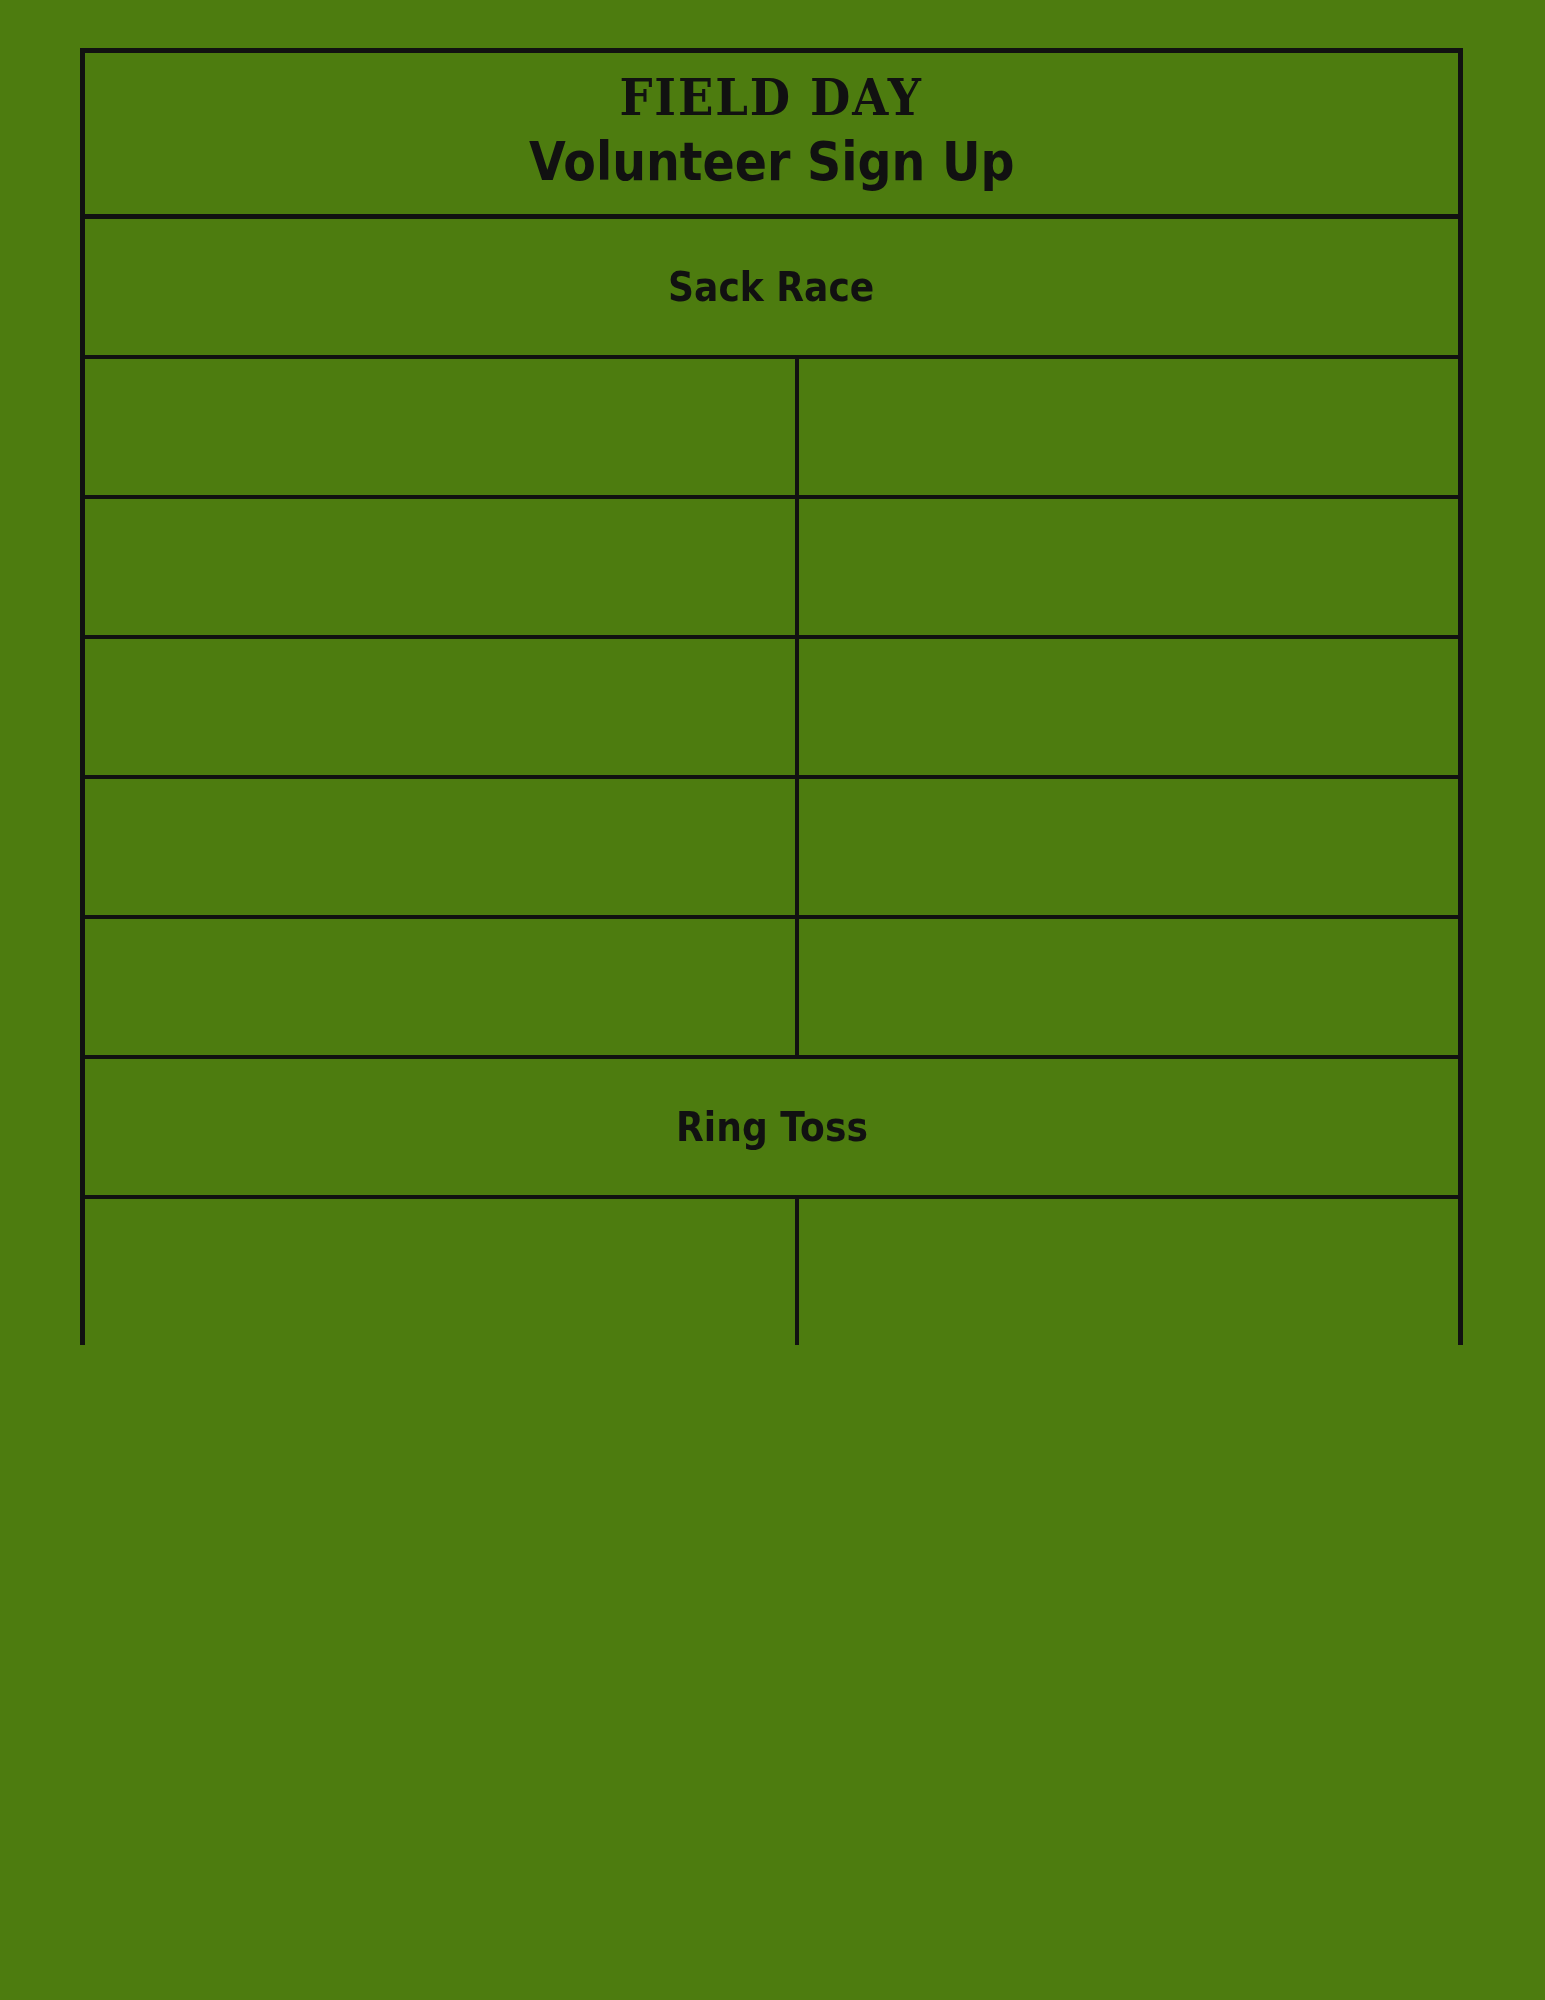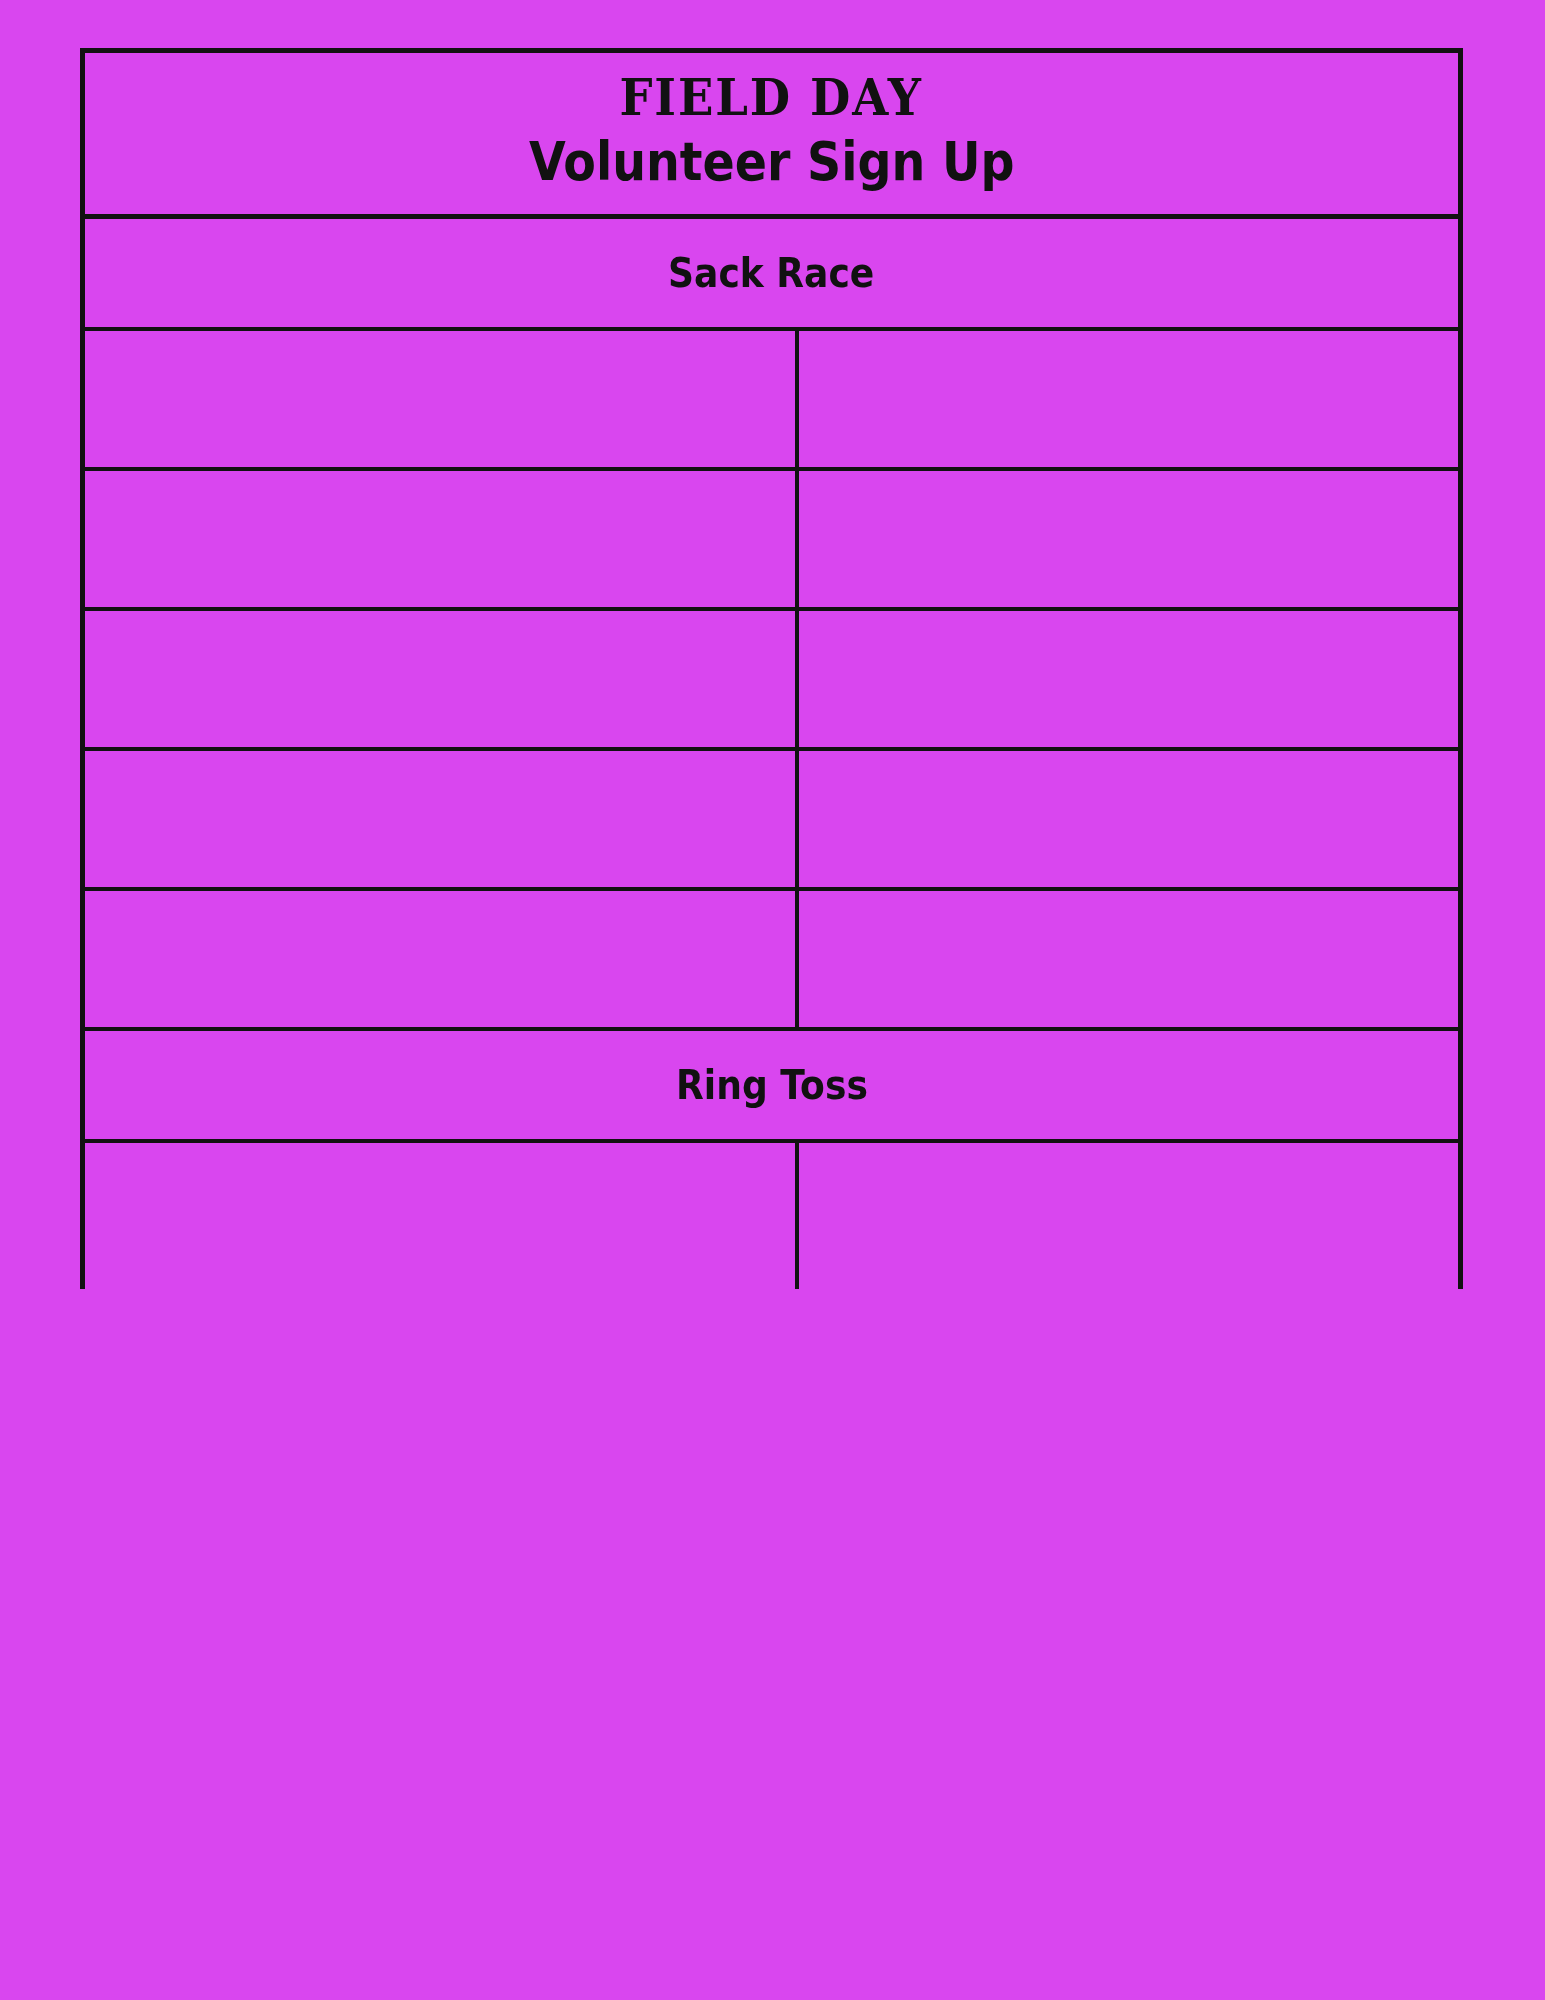--- a/index.html
+++ b/index.html
@@ -15,21 +15,21 @@
     overflow: hidden;
     position: relative;
   }
 
   .page {
     position: absolute;
     left: 0;
     top: 0;
     width: 1545px;
     height: 2000px;
-    background: #d946ef;
+    background: #4d7c0f;
   }
 
   
   .sheet {
     position: absolute;
     left: 80px;
     top: 48px;
     width: 1383px;
     box-sizing: border-box;
     border-left: 5px solid #111111;
@@ -69,21 +69,21 @@
     color: #111111;
     transform: scaleX(0.88);
     transform-origin: center;
     white-space: nowrap;
     margin-top: 10px;
   }
 
   
   .activity-title-row {
     box-sizing: border-box;
-    height: 112px;
+    height: 140px;
     border-bottom: 4px solid #111111;
     display: flex;
     align-items: center;
     justify-content: center;
   }
 
   .activity-title {
     font-family: "DejaVu Sans", "Liberation Sans", sans-serif;
     font-weight: 700;
     font-size: 41px;

